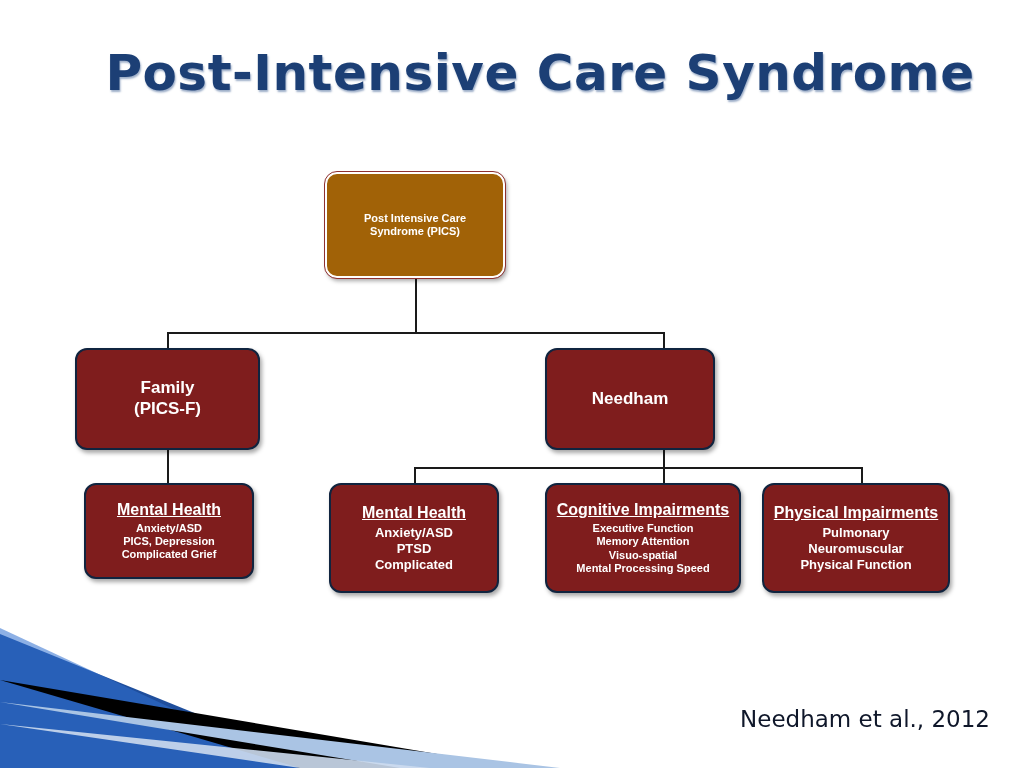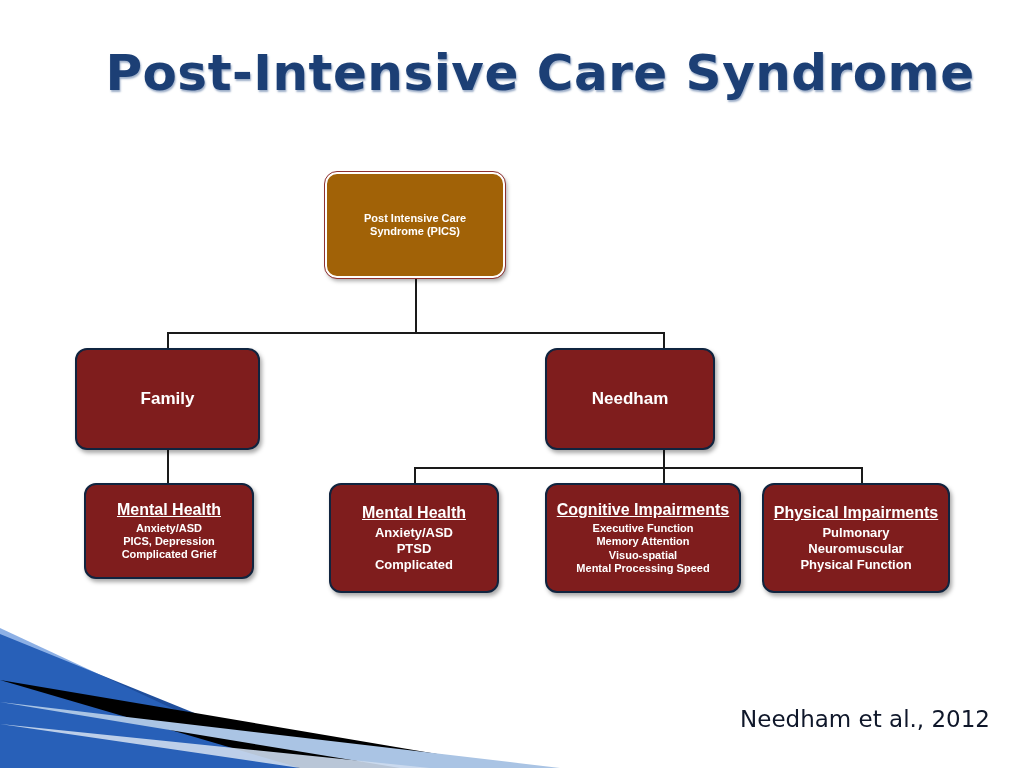--- a/index.html
+++ b/index.html
@@ -144,20 +144,21 @@
     <div class="conn conn-v" style="left:663px; top:467px; height:16px;"></div>
     <div class="conn conn-v" style="left:861px; top:467px; height:16px;"></div>
 
     <div class="node node-root" style="left:325px; top:172px; width:180px; height:106px;">
       <span class="line">Post Intensive Care</span>
       <span class="line">Syndrome (PICS)</span>
     </div>
 
     <div class="node node-blue node-level2" style="left:75px; top:348px; width:185px; height:102px;">
       <span class="line">Family</span>
+      <span class="line">(PICS-F)</span>
     </div>
 
     <div class="node node-blue node-level2" style="left:545px; top:348px; width:170px; height:102px;">
       <span class="line">Needham</span>
     </div>
 
     <div class="node node-blue node-leaf" style="left:84px; top:483px; width:170px; height:96px;">
       <span class="line leaf-head">Mental Health</span>
       <span class="line leaf-small">Anxiety/ASD</span>
       <span class="line leaf-small">PICS, Depression</span>

